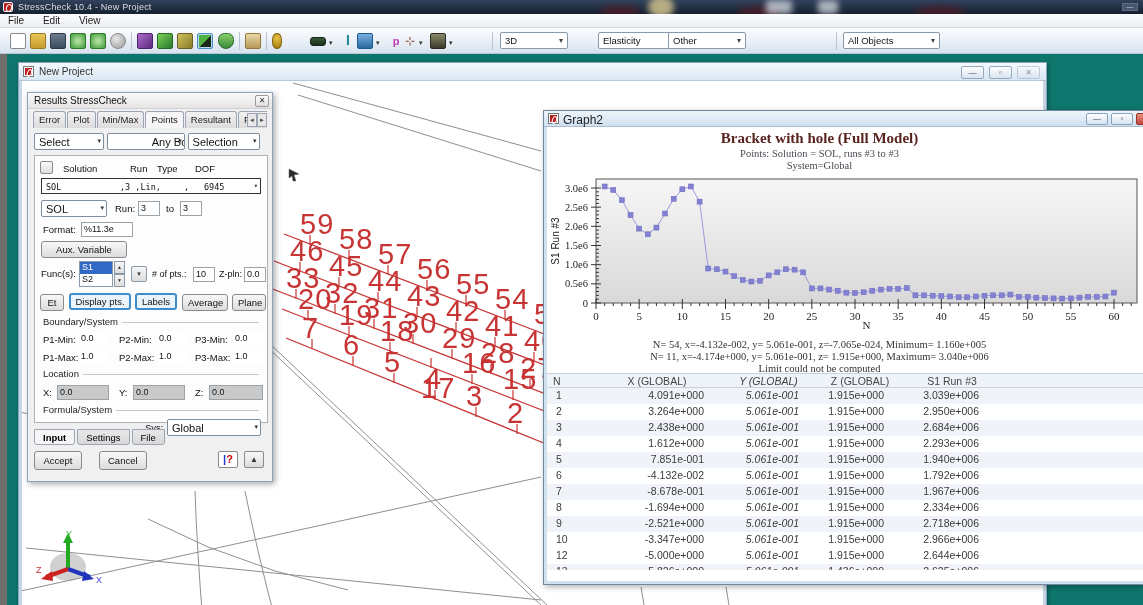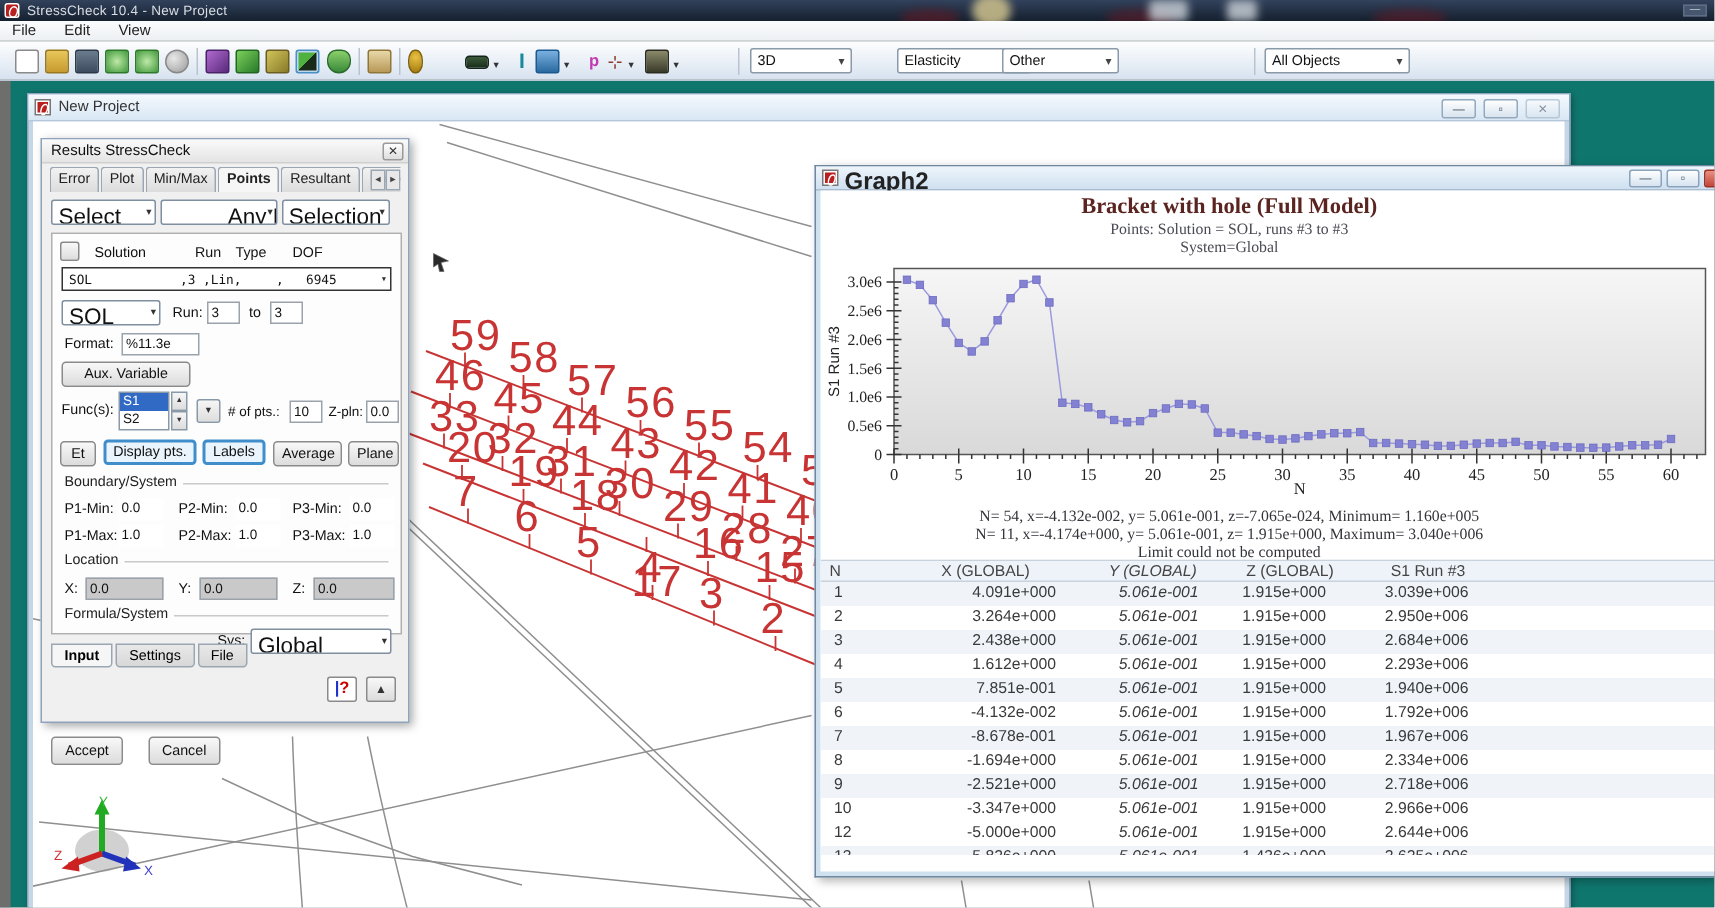--- a/index.html
+++ b/index.html
@@ -61,26 +61,26 @@
   .dlg { position:absolute; left:27px; top:38px; width:246px; height:390px; background:#f0f0f0;
     border:1px solid #8ea4bc; box-shadow:2px 2px 6px rgba(0,0,0,.35); z-index:30; font-size:10px; }
   .dlg-title { position:absolute; left:0; top:0; right:0; height:16px; background:linear-gradient(#fafafa,#e4e4e4);
     border-bottom:1px solid #cfcfcf; }
   .dlg-title .ttext { position:absolute; left:6px; top:2px; font-size:10px; color:#111; }
   .dlg-close { position:absolute; right:3px; top:2px; width:14px; height:12px; border:1px solid #9a9a9a;
     background:linear-gradient(#fff,#ddd); color:#333; font-size:8px; line-height:10px; text-align:center; border-radius:2px; }
   .tabs { position:absolute; left:5px; top:18px; right:5px; height:18px; white-space:nowrap; overflow:hidden; }
   .tab { display:inline-block; height:17px; padding:2px 5px 0; border:1px solid #9aa6b2; border-bottom:none;
     border-radius:3px 3px 0 0; background:linear-gradient(#f2f2f2,#dcdcdc); margin-right:1px; font-size:9.5px; color:#222; }
-  .tab.active { background:#f6f6f6; position:relative; top:0; font-weight:bold; }
+  .tab.active { background:#f6f6f6; position:relative; top:0; font-weight:normal; }
   .tab-arrows { position:absolute; right:0; top:2px; }
   .tab-arrow { display:inline-block; width:10px; height:14px; border:1px solid #9aa6b2; background:#e8e8e8;
     font-size:6px; line-height:13px; text-align:center; color:#444; }
   .combo { position:relative; display:inline-block; height:17px; background:#fff; border:1px solid #7f8f9f;
-    border-radius:2px; padding:2px 12px 0 4px; font-size:15px; color:#111; overflow:hidden; white-space:nowrap; }
+    border-radius:2px; padding:2px 12px 0 4px; font-size:11px; color:#111; overflow:hidden; white-space:nowrap; }
   .combo:after { content:"▾"; position:absolute; right:2px; top:3px; font-size:7px; color:#333; }
   .dlg-combos { position:absolute; left:6px; top:40px; }
   .groupbox { position:absolute; left:6px; top:62px; width:234px; height:268px; background:#fdfdfd;
     border:1px solid #b0b0b0; }
   .fld { display:inline-block; height:15px; background:#fff; border:1px solid #9aa2aa; padding:1px 2px;
     font-size:9px; color:#111; }
   .fld.gray { background:#c9c9c9; }
   .lbl { font-size:9.5px; color:#111; }
   .btn { display:inline-block; border:1px solid #8a8a8a; border-radius:3px; background:linear-gradient(#f8f8f8,#dcdcdc);
     font-size:9.5px; color:#111; text-align:center; padding:2px 5px; }
@@ -108,21 +108,21 @@
     background:#fff; color:#c00; font-weight:bold; text-align:center; font-size:11px; line-height:15px; border-radius:2px; }
   .help-btn i { font-style:normal; color:#23c; }
   .up-btn { position:absolute; right:2px; top:0; width:20px; height:17px; border:1px solid #8a8a8a;
     background:linear-gradient(#f8f8f8,#dcdcdc); text-align:center; font-size:8px; line-height:15px; border-radius:2px; color:#333; }
 
   
   .gw { position:absolute; left:543px; top:56px; width:600px; height:475px; background:#cfe0ef;
     border:1px solid #70889f; border-right:none; box-shadow:2px 2px 6px rgba(0,0,0,.3); z-index:20; }
   .gw-title { position:absolute; left:0; top:0; right:0; height:16px;
     background:linear-gradient(#eef5fb,#cfe0f0); border-bottom:1px solid #aabccd; }
-  .gw-title .ttext { position:absolute; left:19px; top:2px; font-size:16px; color:#222;font-weight:bold; }
+  .gw-title .ttext { position:absolute; left:19px; top:2px; font-size:12px; color:#222; }
   .gw-btn { position:absolute; top:2px; width:22px; height:12px; border:1px solid #8aa3bd; border-radius:2px;
     background:linear-gradient(#fdfefe,#d7e3f0); color:#33475c; font-size:8px; line-height:10px; text-align:center; }
   .gw-btn.close { background:linear-gradient(#e89182,#c2473a); color:#fff; border-color:#9c3327; }
   .gw-content { position:absolute; left:3px; right:0; top:16px; bottom:3px; background:#fff; overflow:hidden; }
   .g-title { position:absolute; left:0; top:3px; width:545px; text-align:center;
     font-family:"Liberation Serif",serif; font-weight:bold; font-size:15px; color:#5a2420; }
   .g-sub { position:absolute; left:0; width:545px; text-align:center;
     font-family:"Liberation Serif",serif; font-size:10.5px; color:#4a4a55; }
   .g-stats { position:absolute; left:0; width:545px; text-align:center;
     font-family:"Liberation Serif",serif; font-size:10.5px; color:#33333a; }
@@ -421,21 +421,21 @@
       </div>
       <span class="lbl" style="position:absolute;left:110px;top:266px;">Sys:</span>
       <span class="combo" style="position:absolute;left:132px;top:263px;width:94px;">Global</span>
     </div>
 
     <div class="btabs">
       <span class="btab active">Input</span><span class="btab">Settings</span><span class="btab">File</span>
     </div>
     <div class="dlg-actions">
       <span class="btn" style="width:48px;padding:3px 0;">Accept</span>
-      <span class="btn" style="width:48px;padding:3px 0;margin-left:14px;margin-top:40px;">Cancel</span>
+      <span class="btn" style="width:48px;padding:3px 0;margin-left:14px;">Cancel</span>
       <span class="help-btn"><i>|</i>?</span>
       <span class="up-btn">▲</span>
     </div>
   </div>
 
   <div class="gw">
     <div class="gw-title">
       <span class="sc-ico" style="top:2px;"></span>
       <span class="ttext">Graph2</span>
       <span class="gw-btn" style="left:542px;">—</span>

